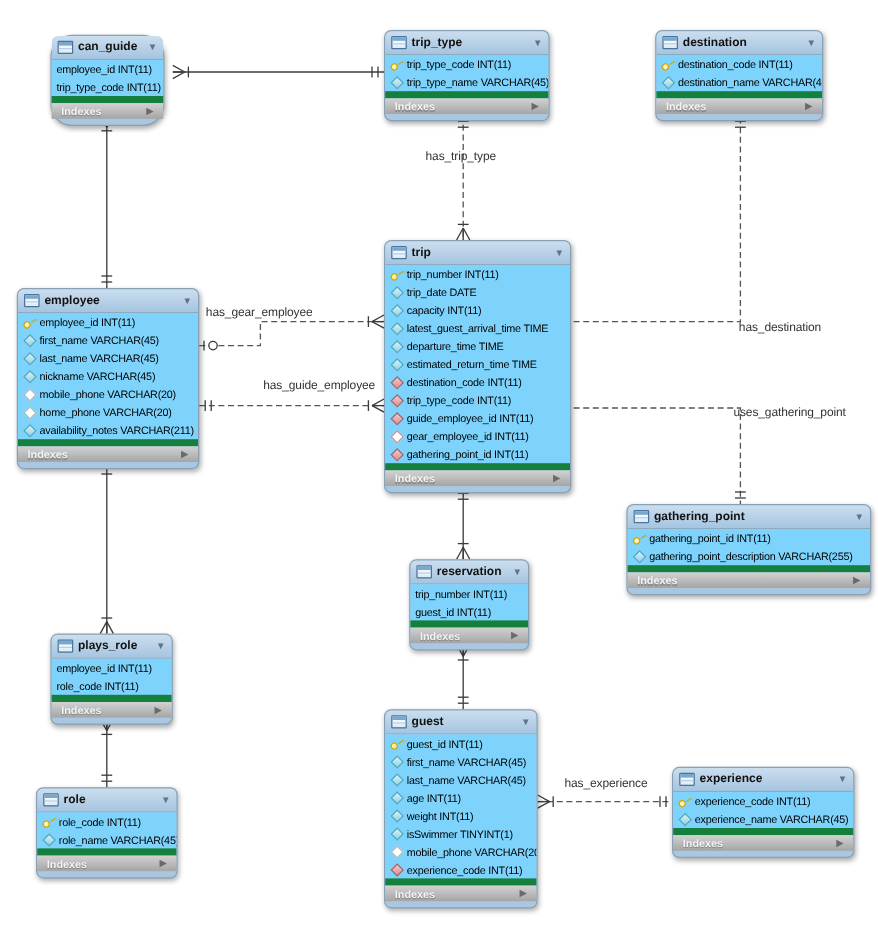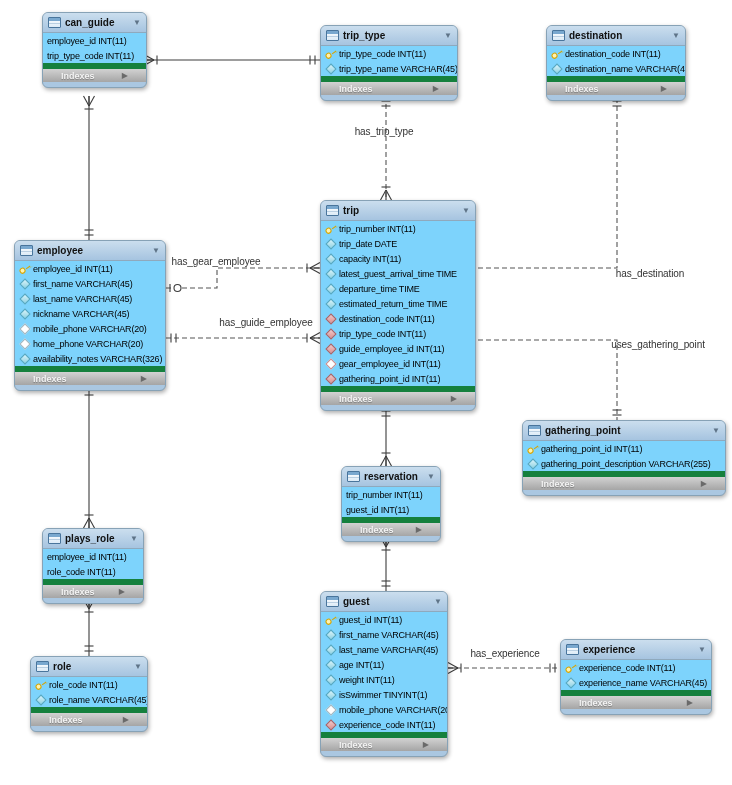--- a/index.html
+++ b/index.html
@@ -21,21 +21,21 @@
       border-bottom:1px solid #8fa9bd;}
   .hd-t{font-size:10px;font-weight:bold;color:#111;flex:1;overflow:hidden;white-space:nowrap;}
   .hd-v{font-size:8px;color:#5f7488;line-height:1;}
   .tbl-ic{width:13px;height:11px;flex:0 0 13px;border:1px solid #49759c;box-sizing:border-box;
           background:linear-gradient(#ffffff,#dcebf7);position:relative;border-radius:1px;}
   .tbl-ic::before{content:"";position:absolute;left:0;right:0;top:0;height:3px;background:#79a8cf;}
   .tbl-ic::after{content:"";position:absolute;left:0;right:0;top:5px;height:1px;background:#b9cfe2;}
   .bd{background:#7dd3fc;border-bottom:6px solid #15803d;}
   .row{height:15px;display:flex;align-items:center;padding:0 4px;overflow:hidden;}
   .ct{font-size:9px;color:#000;white-space:nowrap;letter-spacing:-0.2px;}
-  .ft{height:13px;display:flex;align-items:center;justify-content:space-between;padding:0 18px;
+  .ft{height:13px;display:flex;align-items:center;justify-content:space-between;padding:0 8px;
       background:linear-gradient(#d2d2d2,#a5a5a5);}
   .ft-t{font-size:9px;font-weight:bold;color:#f4f4f4;text-shadow:0 1px 1px rgba(0,0,0,.3);}
   .ft-a{font-size:8px;color:#6a6a6a;line-height:1;}
   
   .ci{width:12px;height:12px;position:relative;flex:0 0 12px;margin-right:2px;}
   .ci-key{transform:rotate(-35deg);}
   .ci-key::before{content:"";position:absolute;left:0;top:3px;width:4px;height:4px;
                   border:1.6px solid #d7a400;border-radius:50%;background:#fff3b0;}
   .ci-key::after{content:"";position:absolute;left:7px;top:5.6px;width:5px;height:1.7px;
                  background:#d7a400;box-shadow:3px 1.6px 0 -0.4px #d7a400;}
@@ -135,21 +135,21 @@
       <line x1="461" y1="672.5" x2="461" y2="663.5" class="wend"></line>
       <line x1="555" y1="663.5" x2="555" y2="672.5" class="wend"></line>
       <line x1="550" y1="663.5" x2="550" y2="672.5" class="wend"></line>
     </svg>
 <div class="wlabel" style="left: 384px; top: 131px;">has_trip_type</div>
     <div class="wlabel" style="left: 216px; top: 261px;">has_gear_employee</div>
     <div class="wlabel" style="left: 266px; top: 322px;">has_guide_employee</div>
     <div class="wlabel" style="left: 650px; top: 273px;">has_destination</div>
     <div class="wlabel" style="left: 658px; top: 344px;">uses_gathering_point</div>
     <div class="wlabel" style="left: 505px; top: 653px;">has_experience</div>
-    <div class="card" style="left: 42px; top: 12px; width: 105px;">
+    <div class="card" style="left: 42px; top: 29px; width: 95px; border-radius: 18px;">
     <div class="hd">
       <span class="tbl-ic"></span>
       <span class="hd-t">can_guide</span>
       <span class="hd-v">▼</span>
     </div>
     <div class="bd">
         <div class="row">
 
     <span class="ct">employee_id INT(11)</span>
   </div>
@@ -231,21 +231,21 @@
         <div class="row">
     <span class="ci ci-attr-open"></span>
     <span class="ct">mobile_phone VARCHAR(20)</span>
   </div>
         <div class="row">
     <span class="ci ci-attr-open"></span>
     <span class="ct">home_phone VARCHAR(20)</span>
   </div>
         <div class="row">
     <span class="ci ci-attr"></span>
-    <span class="ct">availability_notes VARCHAR(326)</span>
+    <span class="ct">availability_notes VARCHAR(211)</span>
   </div>
       </div>
     <div class="ft">
       <span class="ft-t">Indexes</span>
       <span class="ft-a">▶</span>
     </div>
   </div>
     <div class="card" style="left: 320px; top: 200px; width: 156px;">
     <div class="hd">
       <span class="tbl-ic"></span>

